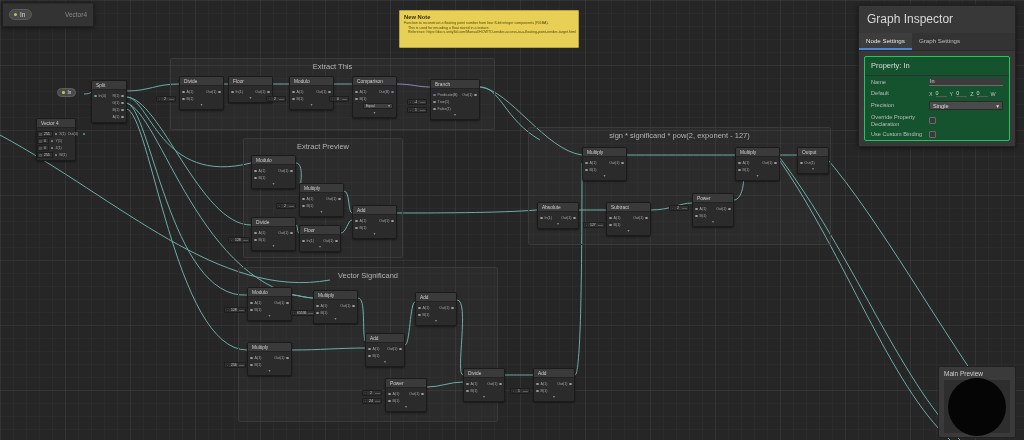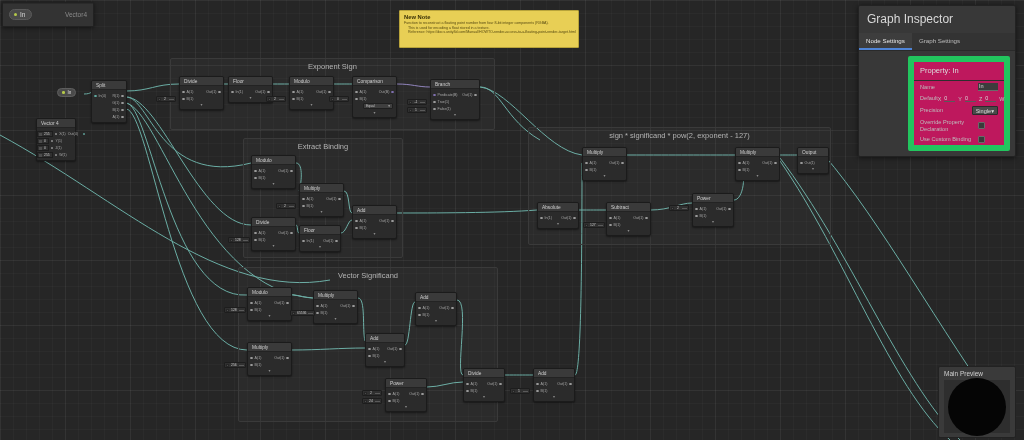--- a/index.html
+++ b/index.html
@@ -138,21 +138,21 @@
     box-shadow:0 1px 5px rgba(0,0,0,.55);
   }
   #insp-title { padding:6px 8px 7px 8px; font-size:12px; color:#d8d8d8; }
   #insp-tabs { display:flex; border-bottom:1px solid #2a2a2a; background:#333; }
   .insp-tab {
     font-size:6.2px; color:#bdbdbd; padding:4px 7px 4px 7px; cursor:pointer;
     border-bottom:2px solid transparent;
   }
   .insp-tab.active { color:#e6e6e6; border-bottom-color:#4f84d6; background:#3d3d3d; }
   #insp-body { padding:5px; }
-  #insp-card { background:#be185d; border:6px solid #22c55e; border-radius:2px;margin-left:44px; }
+  #insp-card { background:#14532d; border:1px solid #22c55e; border-radius:2px; }
   #insp-prop-title {
     font-size:7.5px; color:#dcdcdc; padding:4px 6px 5px 6px;
     border-bottom:1px solid #2e2e2e;
   }
   .insp-row {
     display:flex; align-items:center; padding:2px 6px; min-height:11px;
   }
   .insp-lab { font-size:5.6px; color:#bdbdbd; width:58px; line-height:6.5px; }
   .insp-val { flex:1; }
   .insp-input {
@@ -240,24 +240,24 @@
       <path d="M780,161 C845,255 890,385 950,440"></path>
       <path d="M0,135 C120,200 220,300 330,280"></path>
       <path d="M824,155 C880,220 940,330 1005,420"></path>
     </g>
     <g fill="none" stroke="#8f82bc" stroke-width="1">
       <path d="M397,84 C412,84 418,87 430,87"></path>
     </g>
   </svg>
 
   <div class="group" style="left:170px;top:58px;width:325px;height:72px;">
-    <div class="group-title">Exponent Sign</div>
+    <div class="group-title">Extract This</div>
   </div>
   <div class="group" style="left:243px;top:138px;width:160px;height:120px;">
-    <div class="group-title">Extract Binding</div>
+    <div class="group-title">Extract Preview</div>
   </div>
   <div class="group" style="left:238px;top:267px;width:260px;height:155px;">
     <div class="group-title">Vector Significand</div>
   </div>
   <div class="group" style="left:528px;top:127px;width:303px;height:118px;">
     <div class="group-title">sign * significand * pow(2, exponent - 127)</div>
   </div>
 
   <div id="blackboard">
     <div id="bb-sep"></div>

